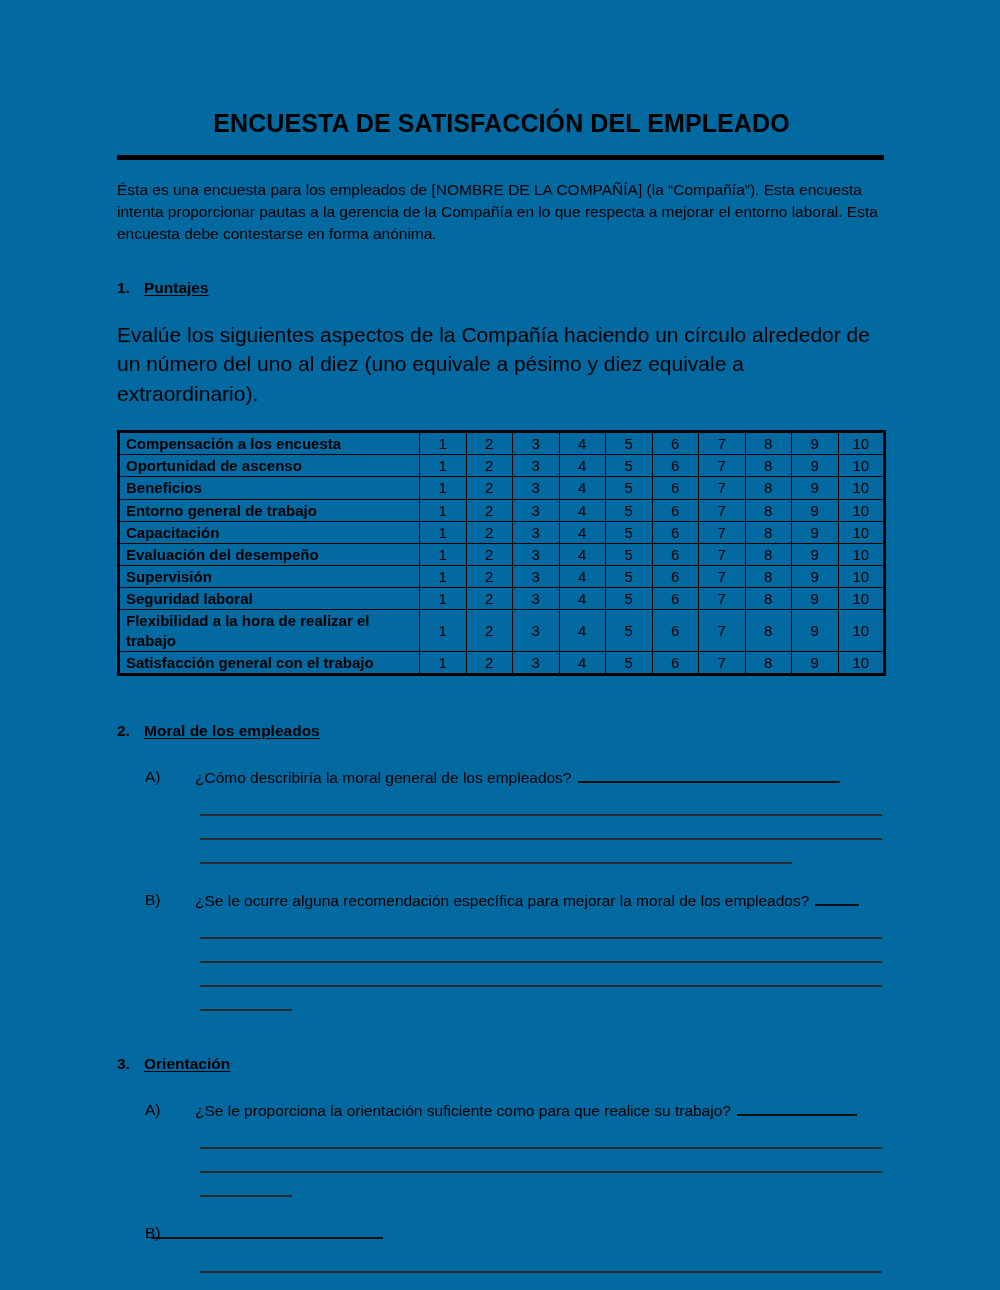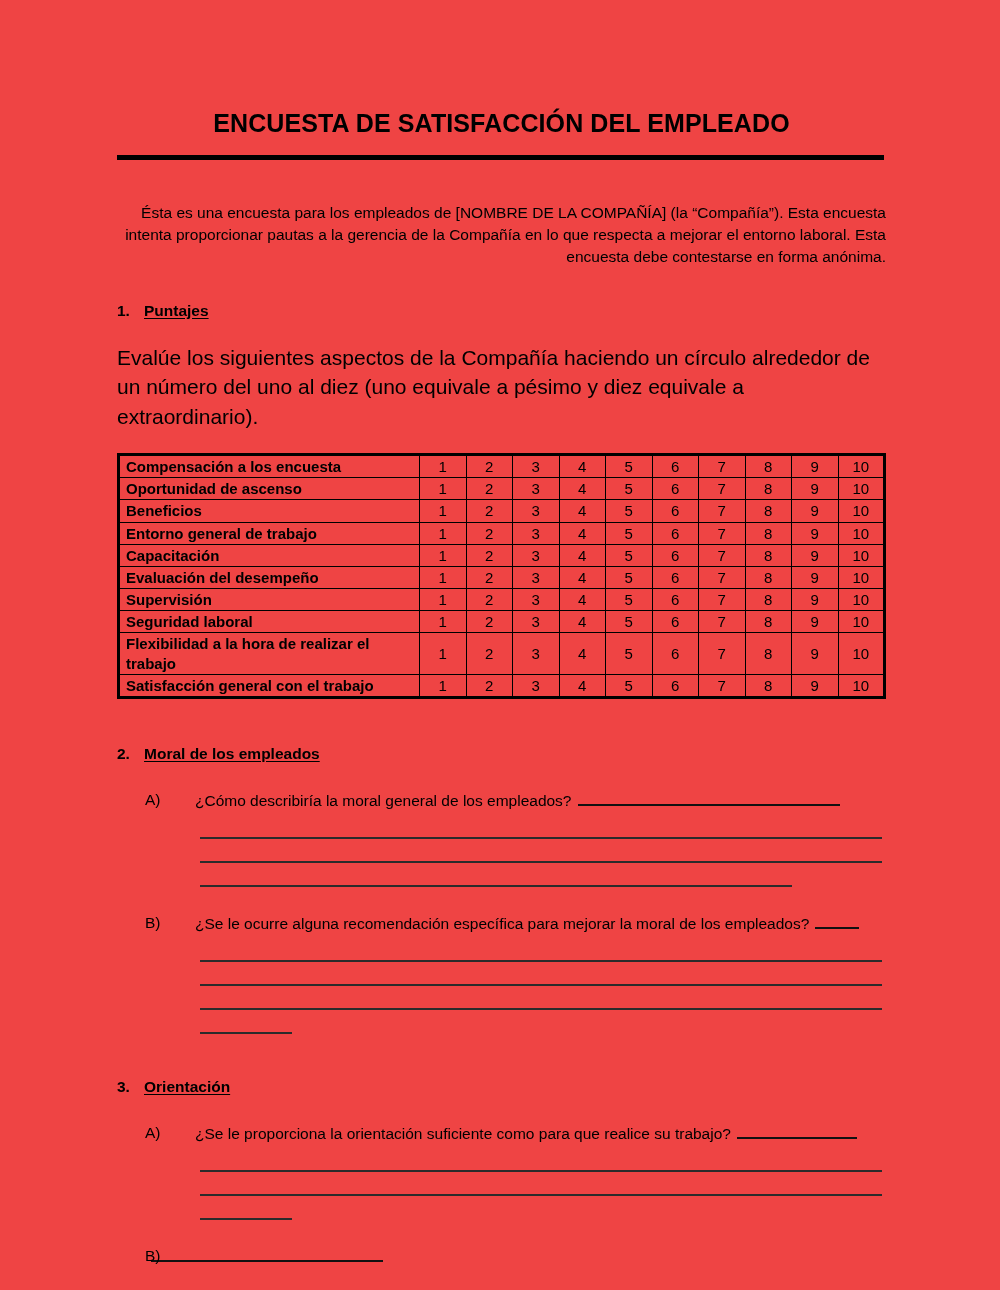--- a/index.html
+++ b/index.html
@@ -13,21 +13,21 @@
     font-family: "Liberation Sans", sans-serif;
     color: #000000;
     position: relative;
     overflow: hidden;
   }
   .page {
     position: absolute;
     left: 0; top: 0;
     width: 1000px;
     height: 1290px;
-    background: #ef4444;
+    background: #0369a1;
   }
   .content {
     position: absolute;
     left: 117px;
     top: 0;
     width: 769px;
   }
 
   
   .doc-title {
@@ -41,24 +41,24 @@
   }
   .title-rule {
     margin-top: 17px;
     height: 5px;
     background: #000;
     width: 767px;
   }
 
   
   .intro {
-    margin-top: 42px;
+    margin-top: 19px;
     font-size: 15.5px;
     line-height: 1.42;
-    text-align: right;
+    text-align: left;
   }
 
   
   .section {
     position: relative;
     margin-top: 34px;
   }
   .section-head {
     position: relative;
     padding-left: 0;

